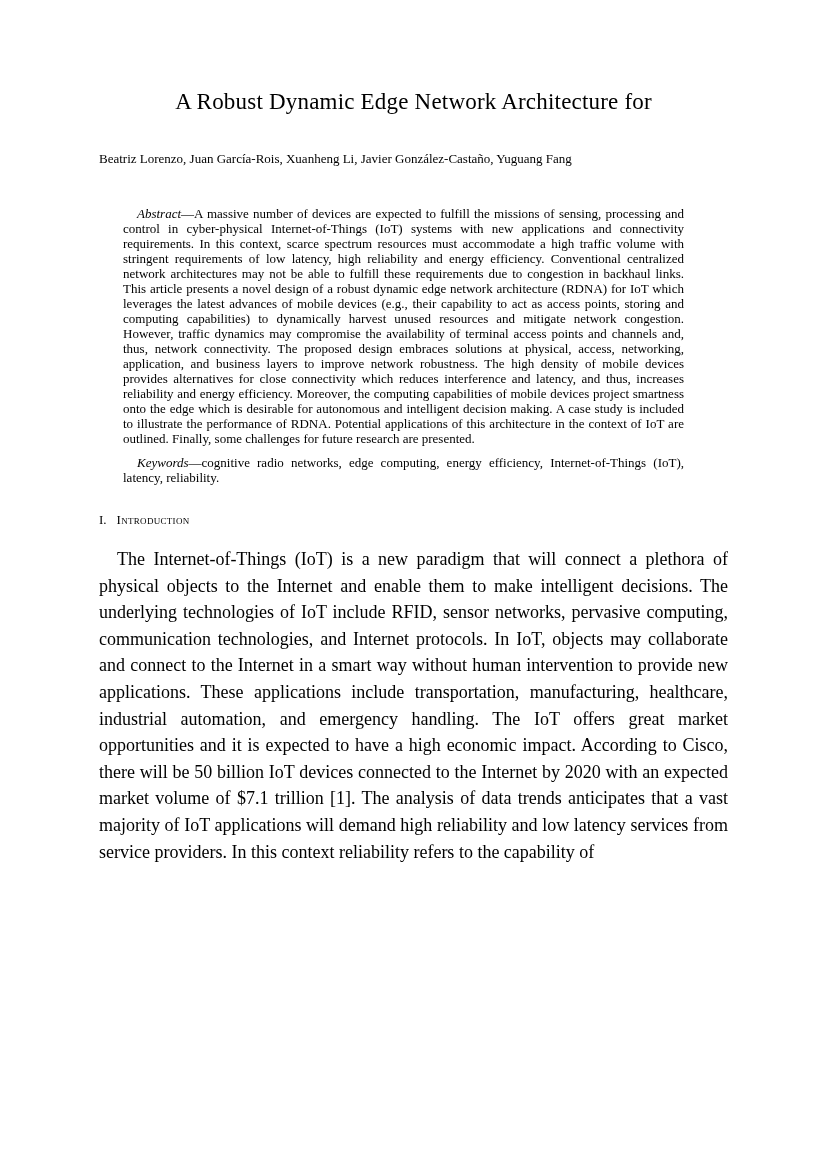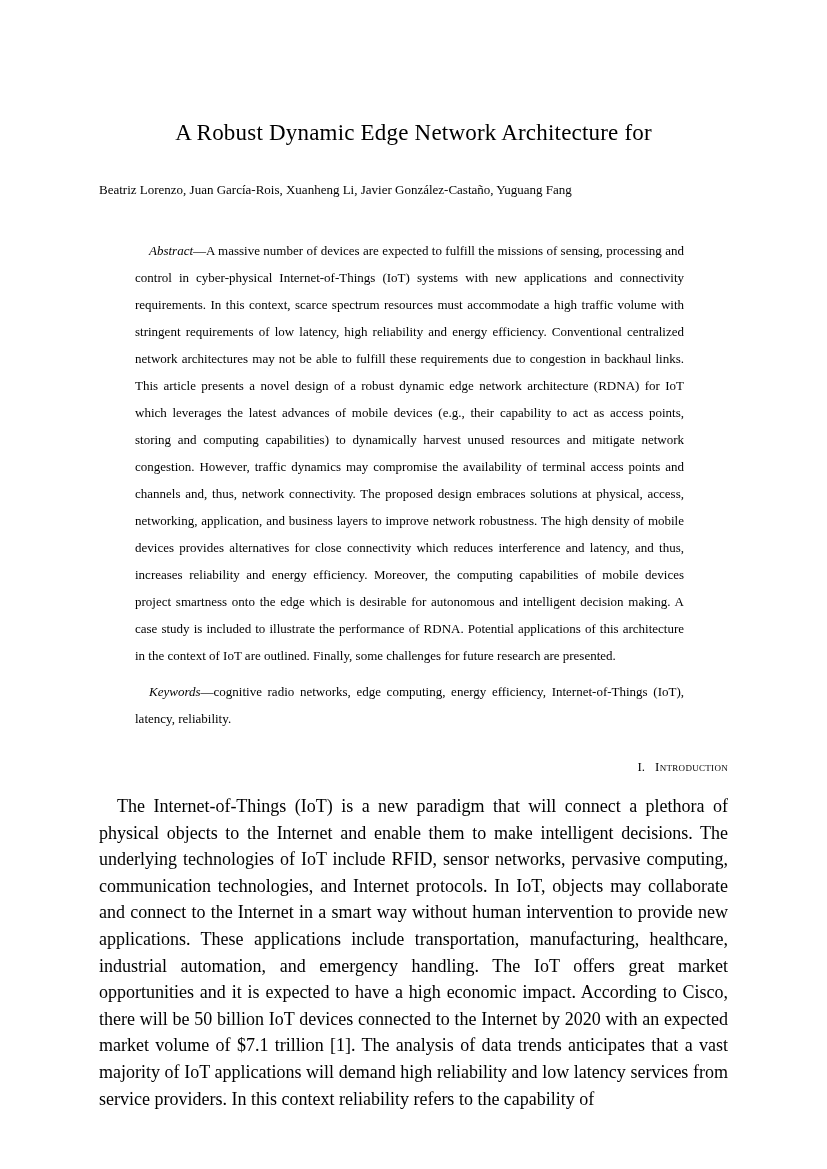--- a/index.html
+++ b/index.html
@@ -12,53 +12,53 @@
     color: #000000;
     -webkit-font-smoothing: antialiased;
   }
   .page {
     position: relative;
     width: 827px;
     height: 1169px;
     margin: 0 auto;
     background: #ffffff;
     box-sizing: border-box;
-    padding: 115px 99px 0 99px;
+    padding: 84px 99px 0 99px;
     overflow: hidden;
   }
   .title {
     font-size: 23px;
     font-weight: 400;
     text-align: center;
     margin: 0;
     line-height: 35px;
     letter-spacing: 0.2px;
   }
   .title-line { display: block; }
   .authors {
     font-size: 13px;
     margin-top: 32px;
     line-height: 16px;
   }
   .abstract {
-    margin: 39px 44px 0 36px;
+    margin: 39px 44px 0 24px;
     font-size: 13px;
-    line-height: 27px;
+    line-height: 15px;
     text-align: justify;
   }
   .abstract p {
     margin: 0;
     text-indent: 14px;
   }
   .abstract p.keywords {
     margin-top: 9px;
   }
   .ital { font-style: italic; }
   .section-heading {
-    text-align: right;
+    text-align: left;
     margin-top: 27px;
     font-size: 13px;
   }
   .section-number { margin-right: 10px; }
   .smallcaps { font-variant: small-caps; letter-spacing: 0.3px; }
   .body-text {
     font-size: 18px;
     line-height: 26.6px;
     text-align: justify;
     text-indent: 18px;

